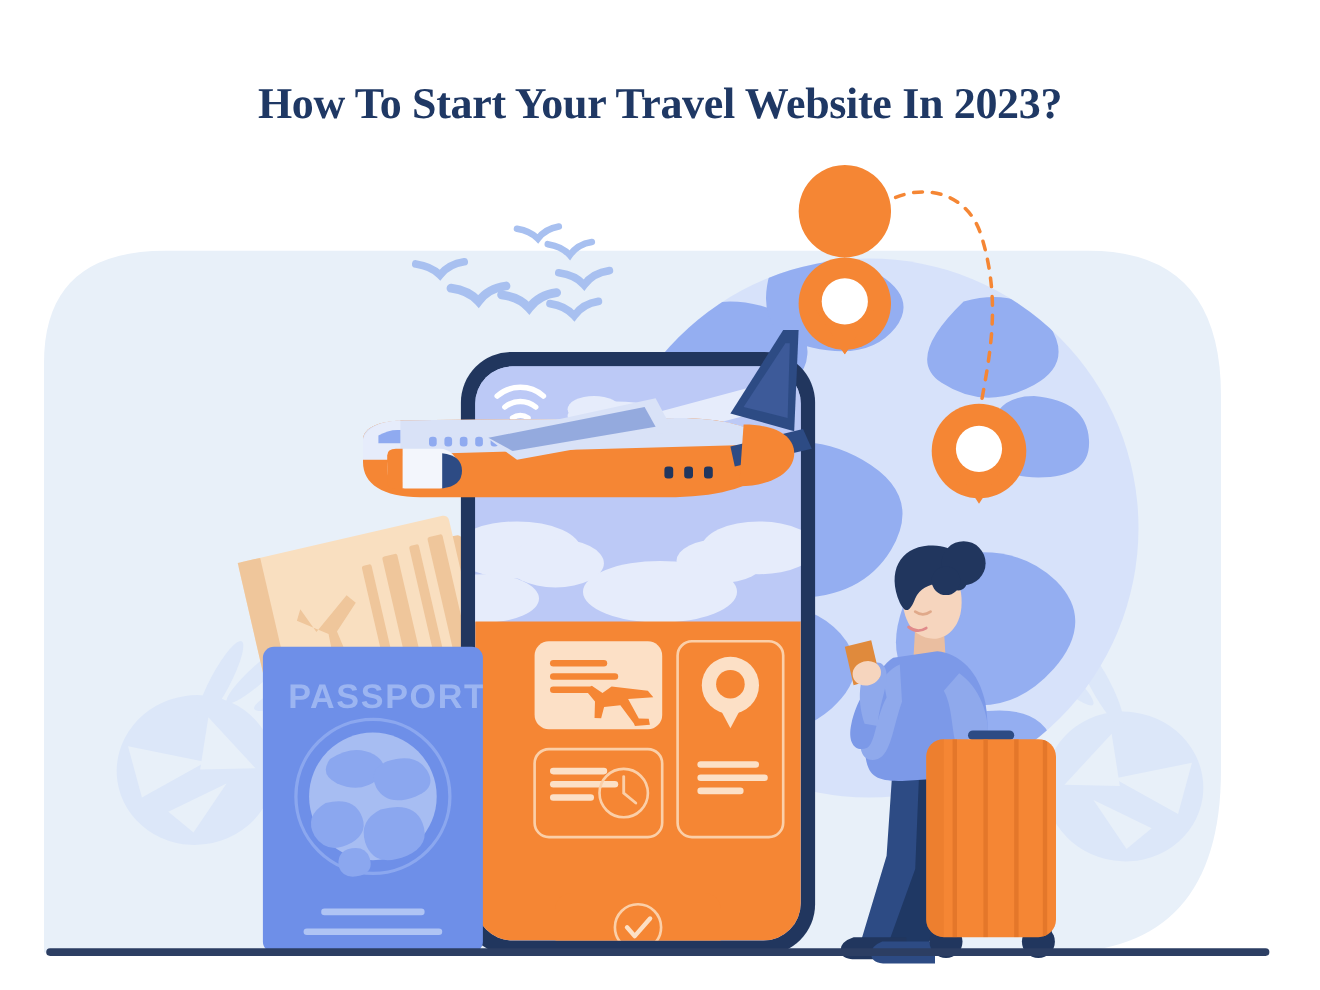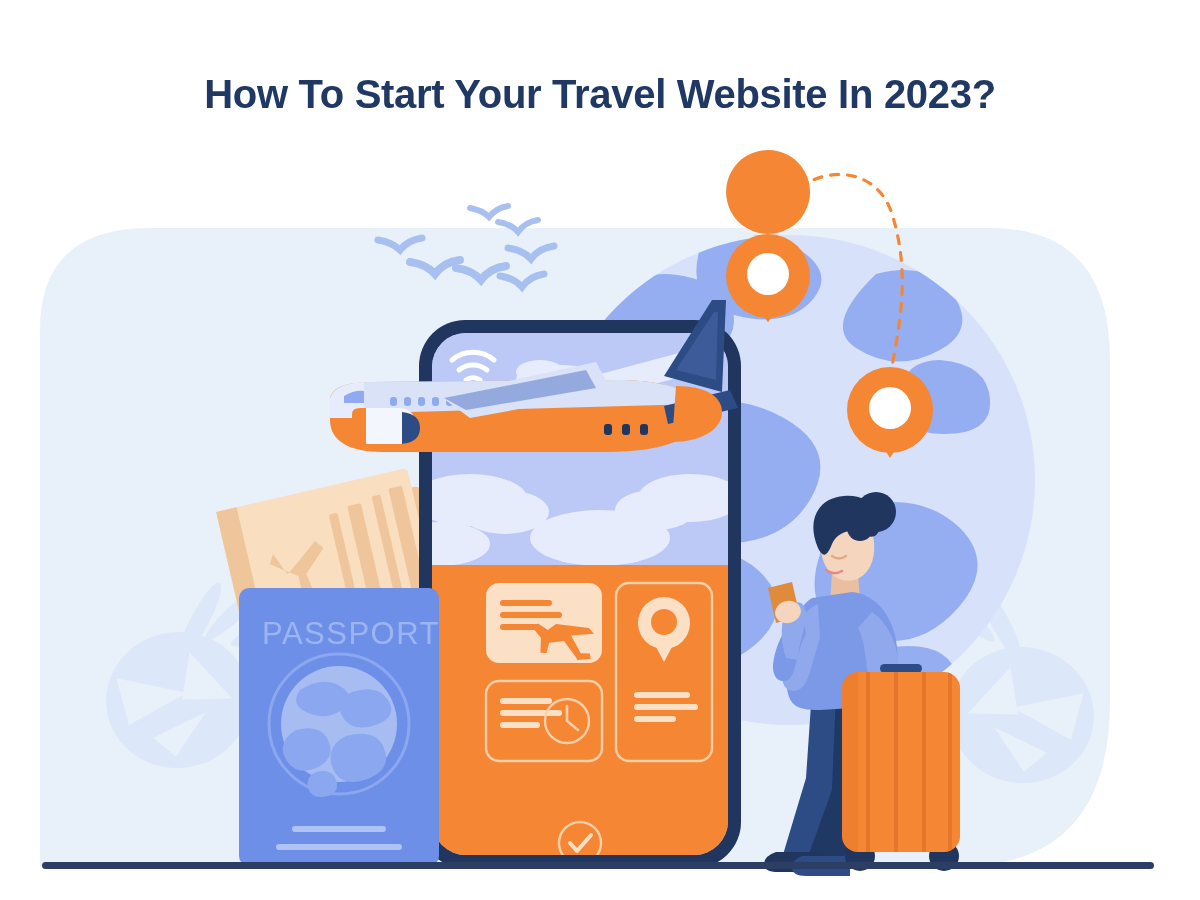--- a/index.html
+++ b/index.html
@@ -4,23 +4,23 @@
 <style>
   html,body{margin:0;padding:0;background:#ffffff;}
   body{
     width:1200px;height:900px;overflow:hidden;position:relative;
     font-family:"Liberation Sans","DejaVu Sans",sans-serif;
   }
   #stage{position:absolute;inset:0;width:1200px;height:900px;background:#ffffff;}
   #hero-title{
     position:absolute;left:0;top:72px;width:1200px;text-align:center;
     font-size:40px;font-weight:bold;letter-spacing:-0.3px;
-    color:#1f3864;line-height:1.1;white-space:nowrap;
+    color:#1f3864;line-height:1.1;white-space:nowrap;font-family:Liberation Serif, serif;
   }
-  #illustration{position:absolute;left:0;top:0;width:1200px;height:900px;}
+  #illustration{position:absolute;left:0;top:0;width:1200px;height:900px;font-weight:bold;}
   svg.art{display:block;width:1200px;height:900px;}
 </style>
 </head>
 <body>
 
 <div id="stage">
 
   <div id="hero-title">How To Start Your Travel Website In 2023?</div>
 
   <div id="illustration">

